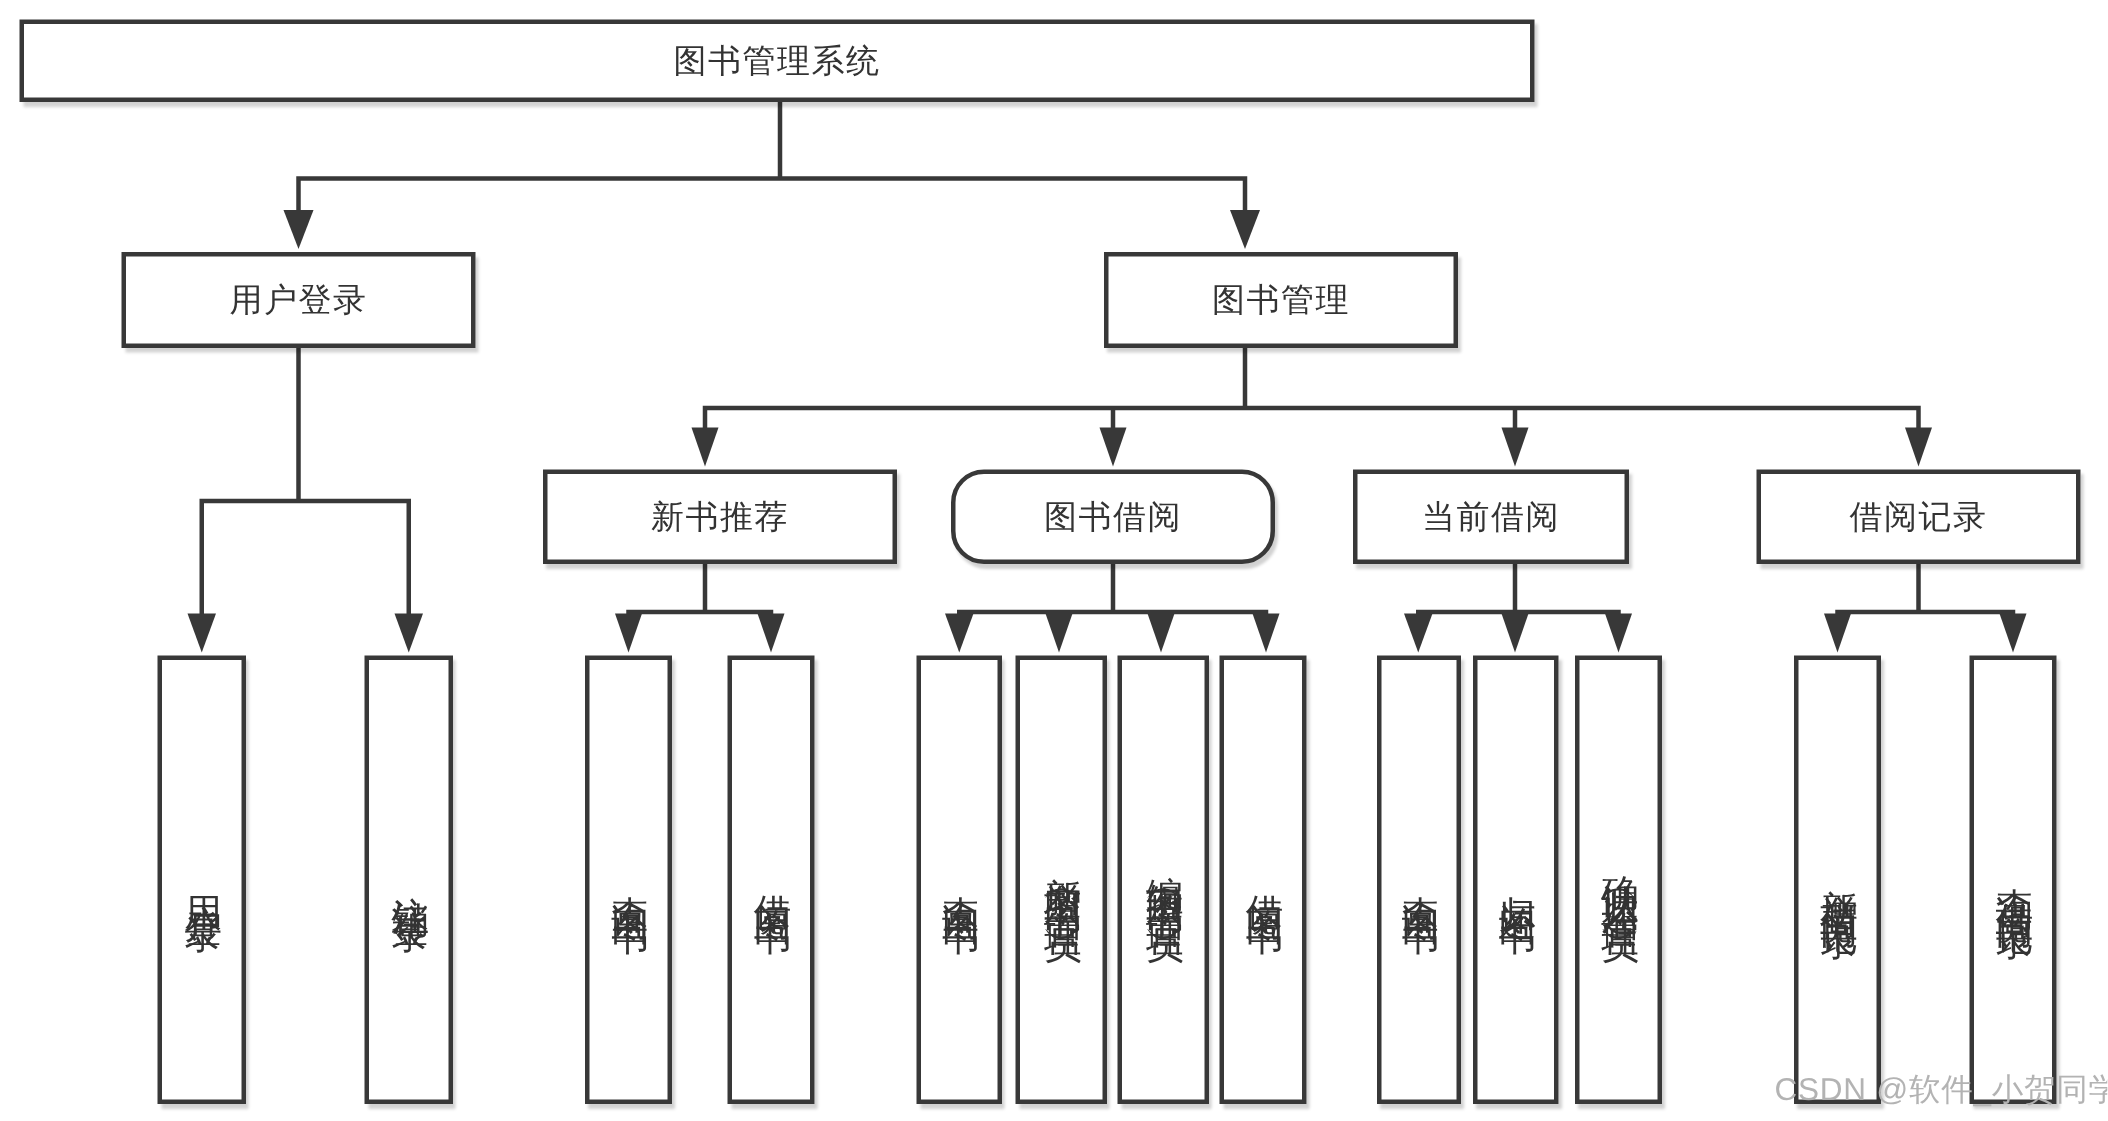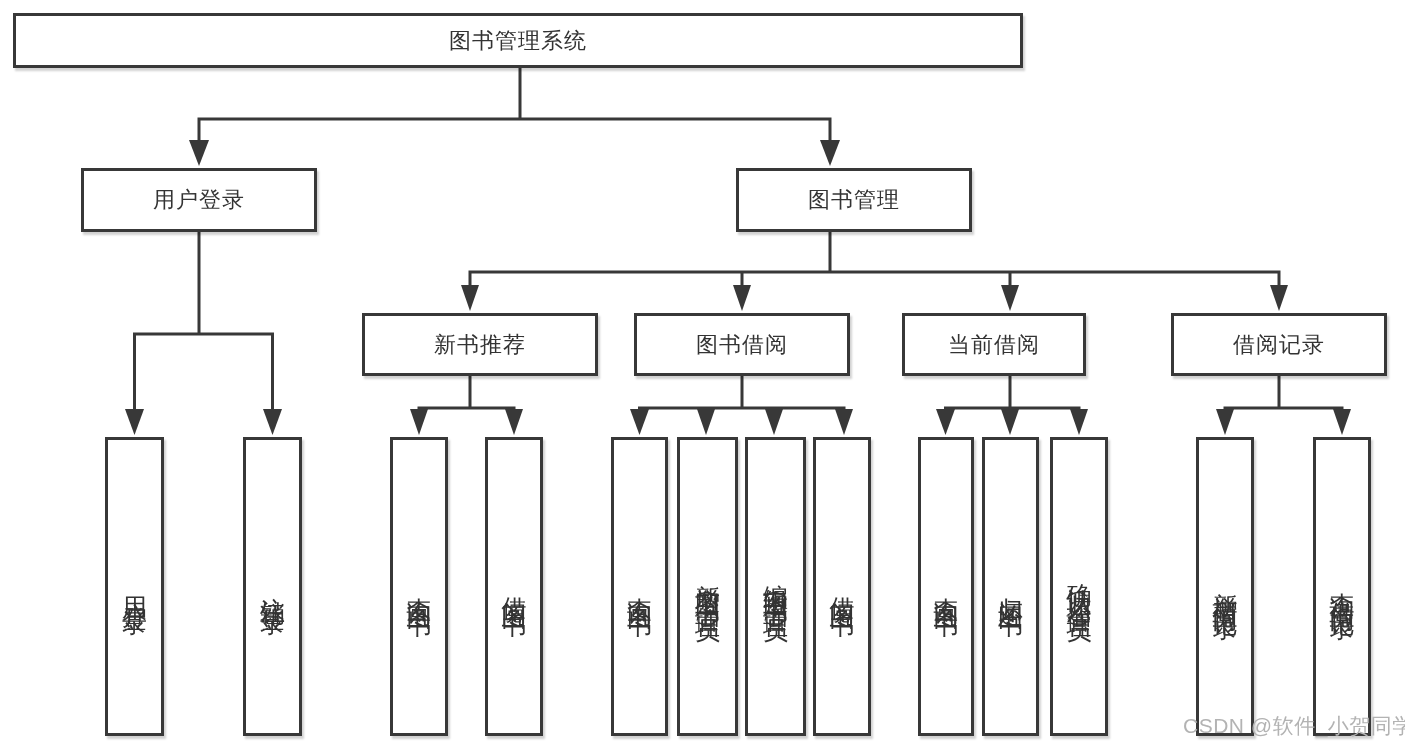--- a/index.html
+++ b/index.html
@@ -116,21 +116,21 @@
     <polygon points="1216,409 1234,409 1225,435"></polygon>
     <polygon points="1333,409 1351,409 1342,435"></polygon>
   </svg>
 
   <div class="node" style="left:13px; top:13px; width:1010px; height:55px;">图书管理系统</div>
 
   <div class="node" style="left:81px; top:168px; width:236px; height:64px;">用户登录</div>
   <div class="node" style="left:712px; top:168px; width:236px; height:64px;margin-left:24px;">图书管理</div>
 
   <div class="node" style="left:362px; top:313px; width:236px; height:63px;">新书推荐</div>
-  <div class="node" style="left:634px; top:313px; width:216px; height:63px;">图书借阅</div>
+  <div class="node" style="left:634px; top:313px; width:216px; height:63px;border-radius:22px;">图书借阅</div>
   <div class="node" style="left:902px; top:313px; width:184px; height:63px;">当前借阅</div>
   <div class="node" style="left:1171px; top:313px; width:216px; height:63px;">借阅记录</div>
 
   <div class="leaf" style="left:105px; width:59px;">
     <span class="vtext">用户登录</span>
   </div>
   <div class="leaf" style="left:243px; width:59px;">
     <span class="vtext">注销登录</span>
   </div>
 

